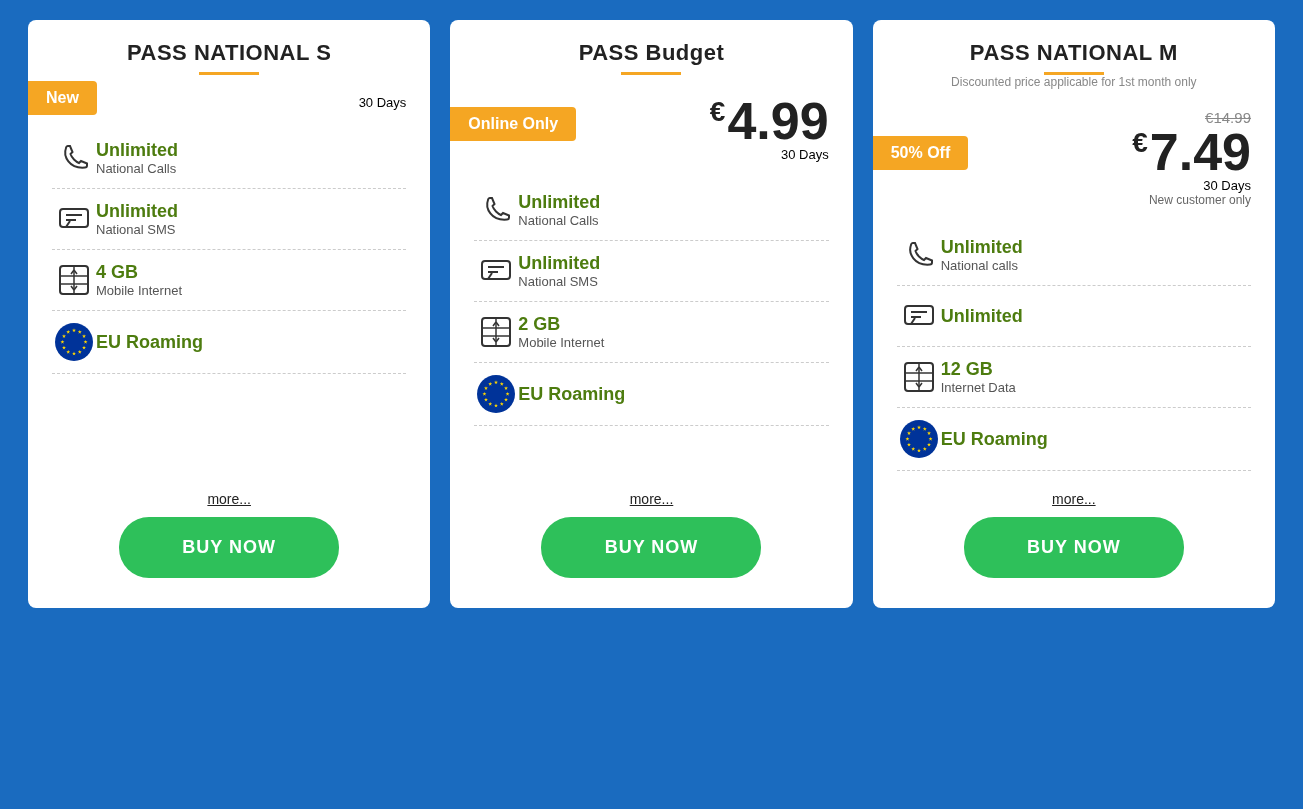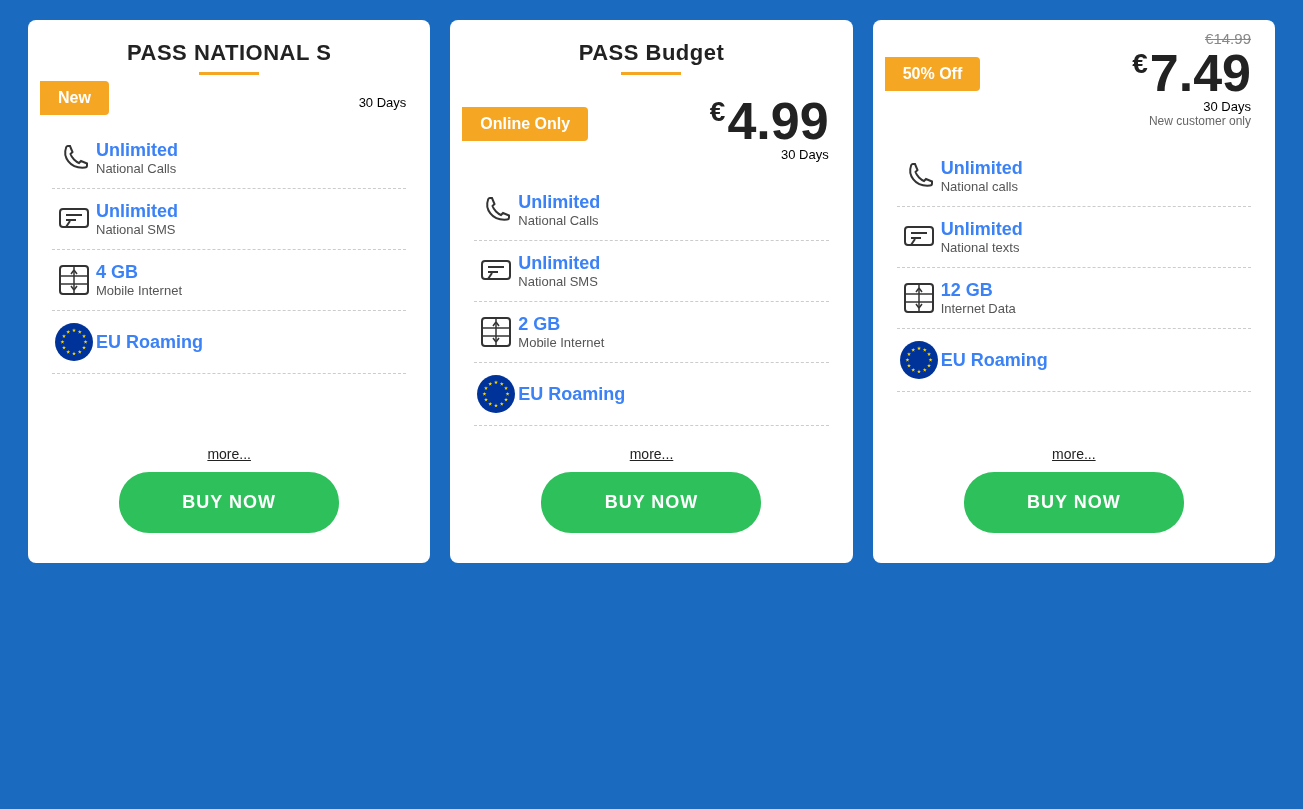--- a/index.html
+++ b/index.html
@@ -46,21 +46,21 @@
       color: #888;
       margin-bottom: 0;
     }
     .price-area {
       text-align: right;
       padding: 10px 24px 0 24px;
       position: relative;
     }
     .badge {
       position: absolute;
-      left: 12px;
+      left: 0;
       top: 50%;
       transform: translateY(-50%);
       background: #f5a623;
       color: #fff;
       font-weight: 700;
       font-size: 16px;
       padding: 8px 18px;
       border-radius: 0 4px 4px 0;
     }
     .old-price {
@@ -115,21 +115,21 @@
     .feature-icon svg {
       width: 36px;
       height: 36px;
     }
     .feature-text {
       flex: 1;
     }
     .feature-text .feature-bold {
       font-size: 18px;
       font-weight: 700;
-      color: #3b82f6;
+      color: #4d7c0f;
       display: block;
     }
     .feature-text .feature-sub {
       font-size: 13px;
       color: #555;
       display: block;
     }
     .eu-badge {
       width: 38px;
       height: 38px;
@@ -358,20 +358,25 @@
 
         </div>
       </div>
     </div>
     <div class="card-footer">
       <button class="more-link">more...</button>
       <button class="buy-btn">BUY NOW</button>
     </div>
   </div>
     <div class="card">
+    <div class="card-header">
+      <div class="card-title">PASS NATIONAL M</div>
+      <div class="header-underline"></div>
+      <div class="card-subtitle">Discounted price applicable for 1st month only</div>
+    </div>
 
     <div class="price-area">
       <div class="badge" style="background:#f5a623">50% Off</div>
       <span class="old-price">€14.99</span>
       <div class="price-row">
         <span class="price-main"><span class="currency">€</span>7.49</span>
       </div>
       <div class="price-duration">30 Days</div>
       <div class="price-note">New customer only</div>
     </div>
@@ -392,21 +397,20 @@
         <div class="feature-icon">
             <svg viewBox="0 0 36 36" fill="none" xmlns="http://www.w3.org/2000/svg">
     <rect x="4" y="8" width="28" height="18" rx="3" stroke="#333" stroke-width="2" fill="none"></rect>
     <line x1="10" y1="14" x2="26" y2="14" stroke="#333" stroke-width="2"></line>
     <line x1="10" y1="19" x2="20" y2="19" stroke="#333" stroke-width="2"></line>
     <path d="M10 26l4-6" stroke="#333" stroke-width="2"></path>
   </svg>
           </div>
         <div class="feature-text">
           <span class="feature-bold">Unlimited</span>
-          <span class="feature-sub">National texts</span>
         </div>
       </div>
 
       <div class="feature-item">
         <div class="feature-icon">
             <svg viewBox="0 0 36 36" fill="none" xmlns="http://www.w3.org/2000/svg">
     <rect x="4" y="4" width="28" height="28" rx="3" stroke="#333" stroke-width="2" fill="none"></rect>
     <line x1="18" y1="4" x2="18" y2="32" stroke="#333" stroke-width="1.5"></line>
     <line x1="4" y1="14" x2="32" y2="14" stroke="#333" stroke-width="1.5"></line>
     <line x1="4" y1="22" x2="32" y2="22" stroke="#333" stroke-width="1.5"></line>

